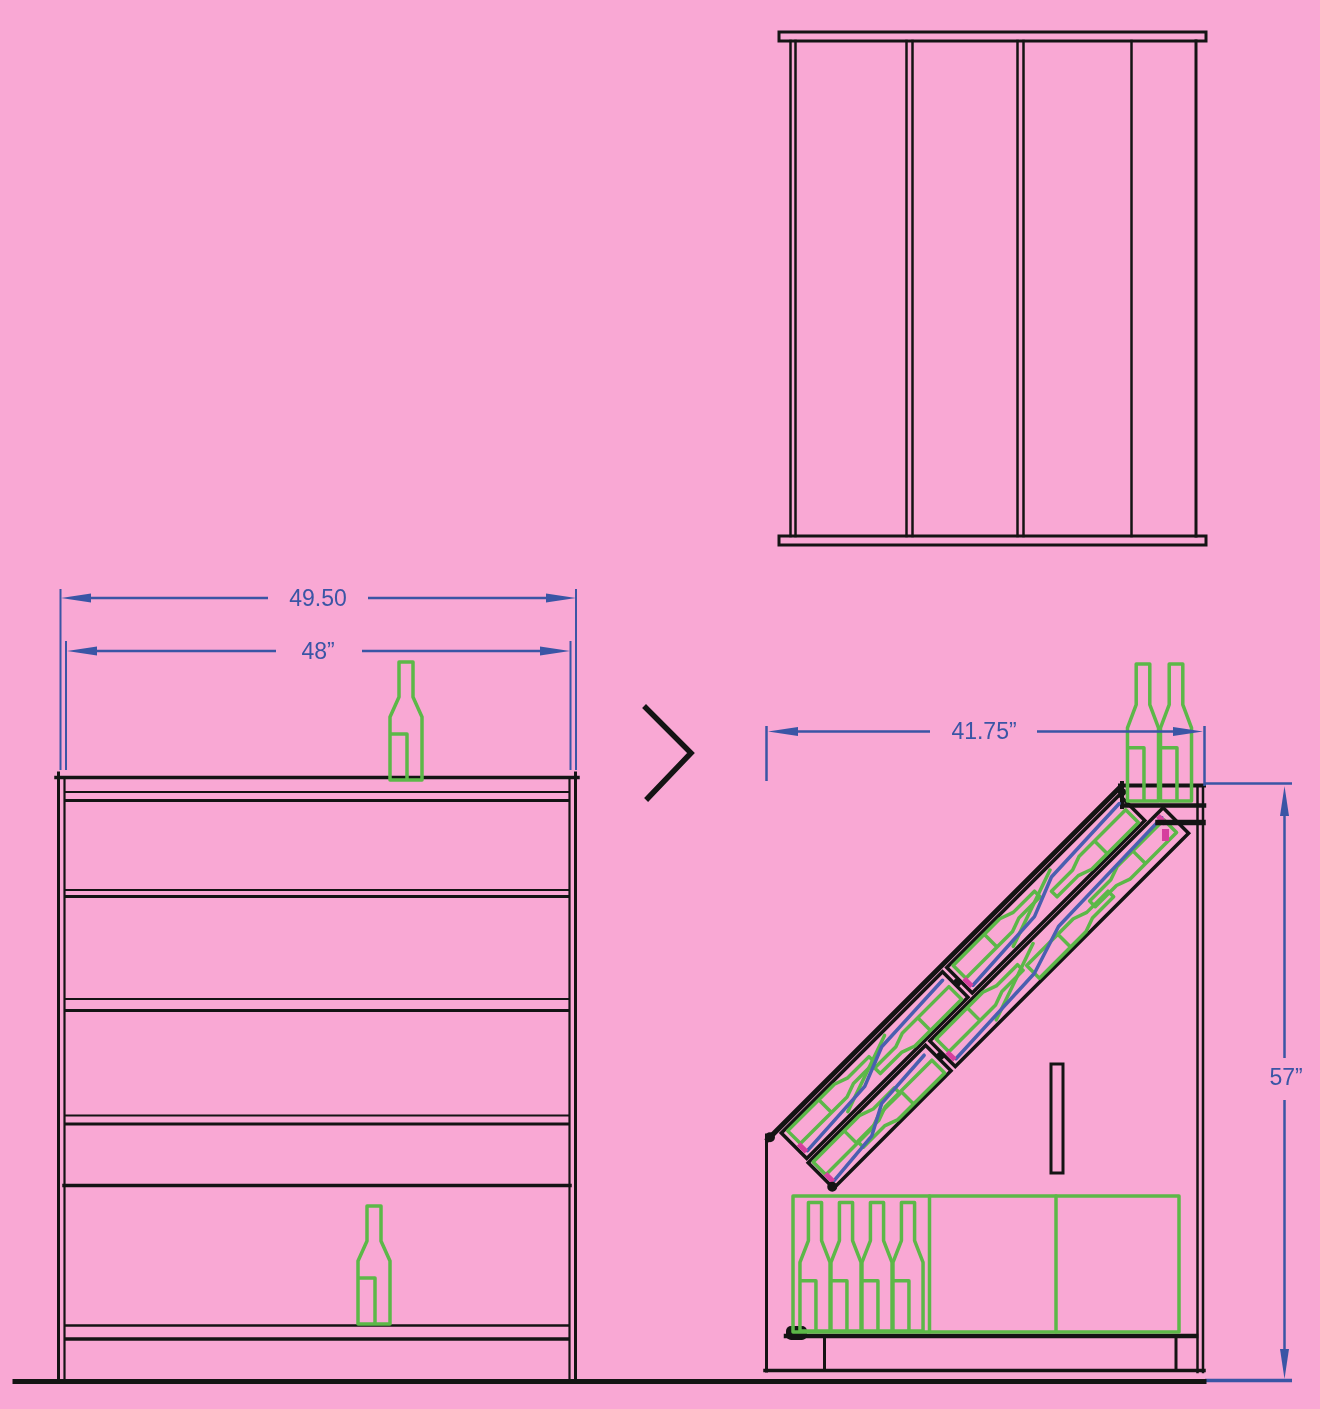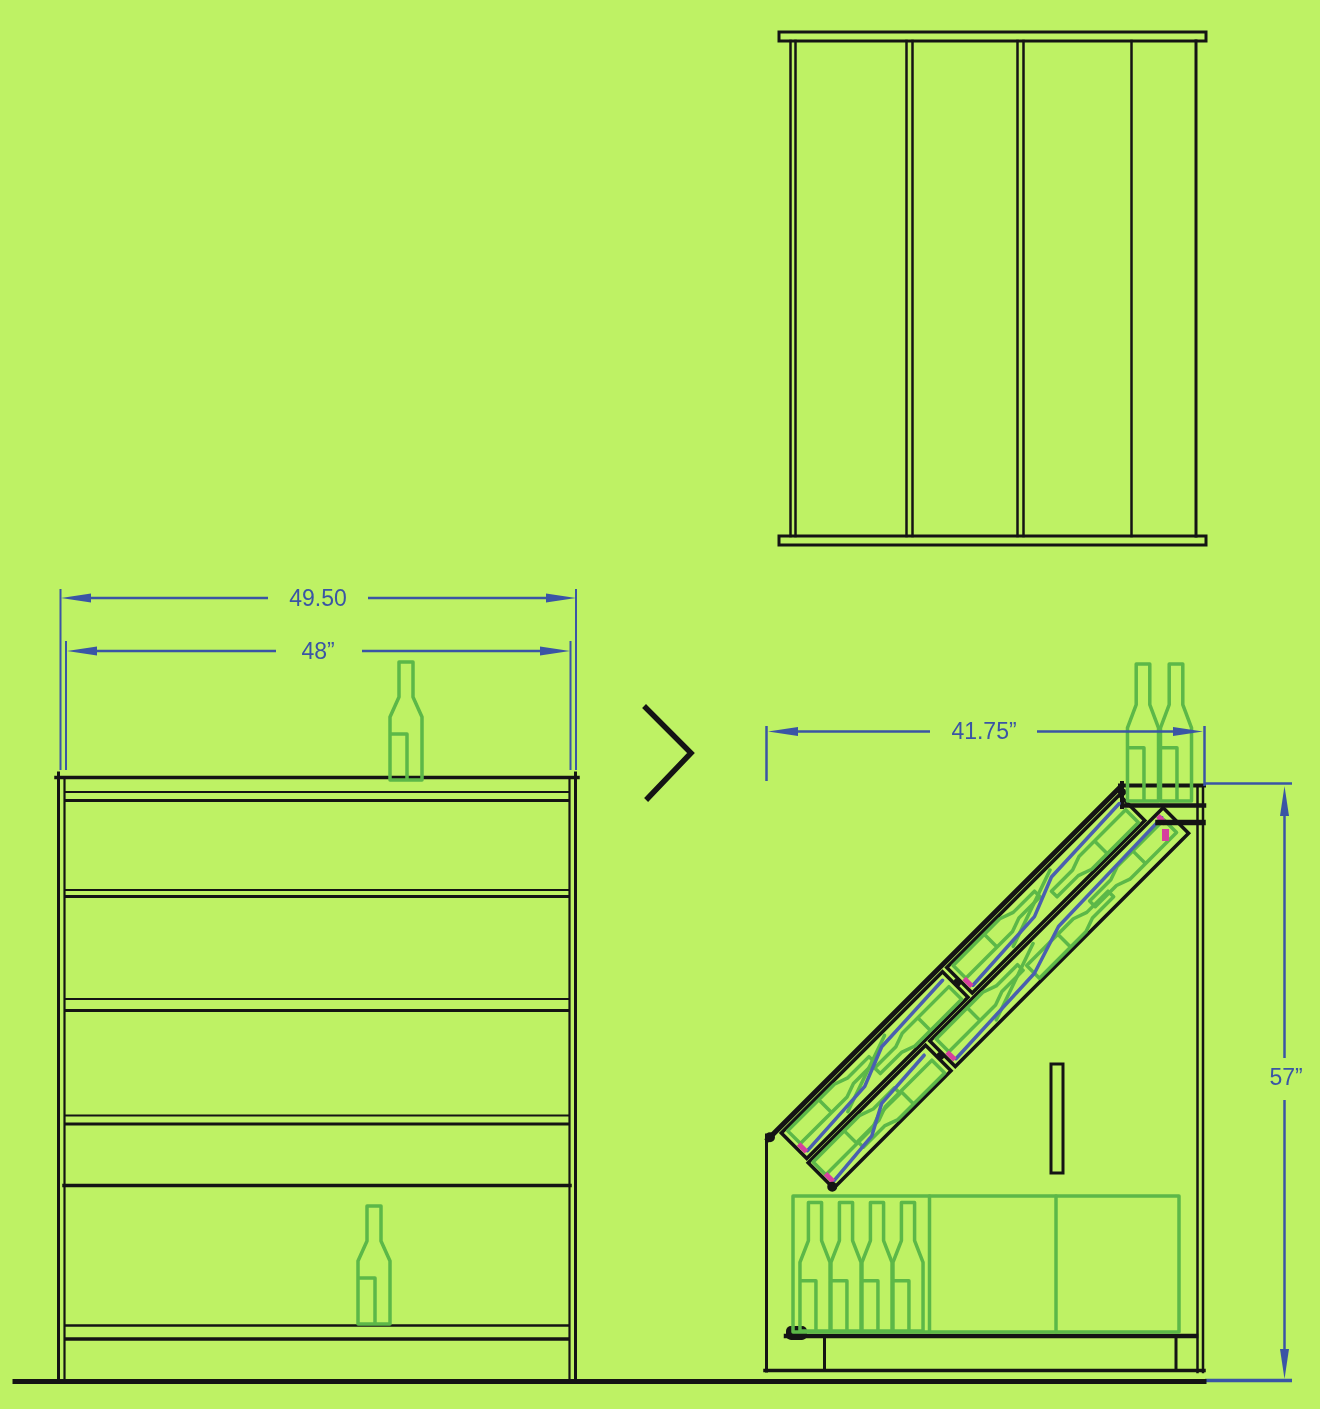--- a/index.html
+++ b/index.html
@@ -1,16 +1,16 @@
 <!DOCTYPE html>
 <html style="--line_black: #141414; --dimension_blue: #3A55A5; --bottle_green: #5CB848; --rack_blue: #4A5FB0; --accent_magenta: #D63F9E;"><head>
 <meta charset="utf-8">
 <style>
   html,body{margin:0;padding:0;background:#fff;}
-  .stage{position:relative;width:1320px;height:1409px;background:#bef264;overflow:hidden;
+  .stage{position:relative;width:1320px;height:1409px;background:#f9a8d4;overflow:hidden;
          font-family:"Liberation Sans",sans-serif;}
   svg{position:absolute;left:0;top:0;}
   .k{stroke:var(--line_black,#141414);fill:none;stroke-linecap:square;}
   .g{stroke:var(--bottle_green,#5CB848);fill:none;stroke-width:3.5;stroke-linejoin:round;stroke-linecap:round;}
   .b{stroke:var(--dimension_blue,#3A55A5);fill:none;}
   .bf{fill:var(--dimension_blue,#3A55A5);stroke:none;}
   .rb{stroke:var(--rack_blue,#4A5FB0);fill:none;stroke-width:3.5;stroke-linecap:round;stroke-linejoin:round;}
   .m{fill:var(--accent_magenta,#D63F9E);stroke:none;}
   .dot{fill:var(--line_black,#141414);stroke:none;}
   text.dim{fill:var(--dimension_blue,#3A55A5);font-family:"Liberation Sans",sans-serif;

